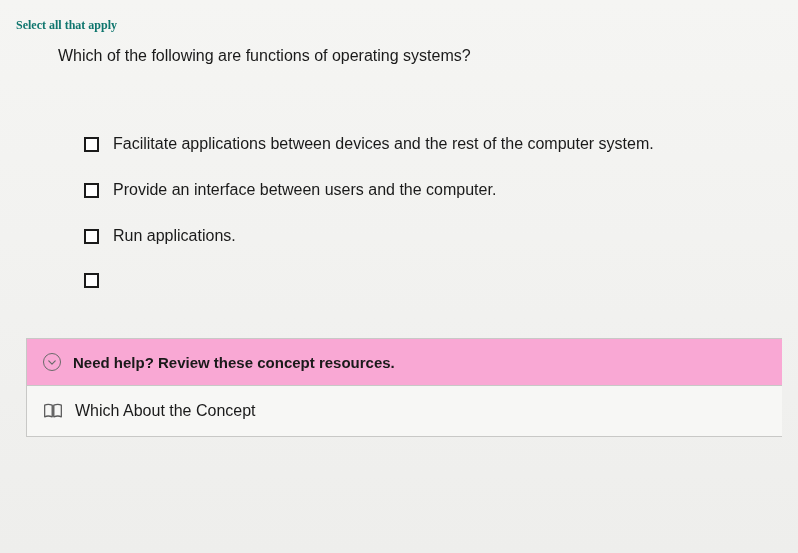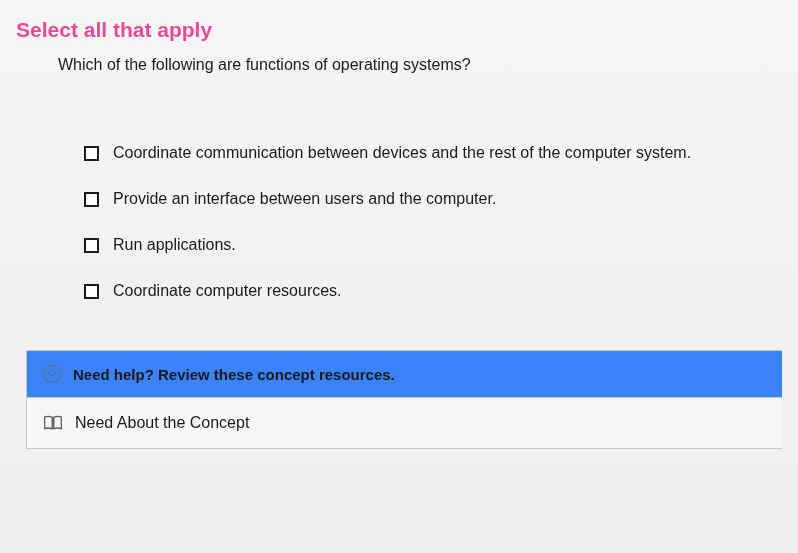--- a/index.html
+++ b/index.html
@@ -10,23 +10,24 @@
     body {
       font-family: Arial, Helvetica, sans-serif;
       background: linear-gradient(to bottom, #f5f5f3 0%, #eeeeec 100%);
       width: 798px;
       height: 553px;
       padding: 18px 16px;
       color: #1a1a1a;
     }
     .instruction {
       font-weight: bold;
-      font-size: 21px;
-      color: #ec4899;
+      font-size: 12px;
+      color: #0f766e;
       margin-bottom: 14px;
+      font-family: Liberation Serif, serif;
     }
     .question {
       font-size: 16px;
       color: #1a1a1a;
       margin-bottom: 70px;
       margin-left: 42px;
     }
     .options {
       padding-left: 68px;
     }
@@ -52,21 +53,21 @@
       margin-top: 50px;
       margin-left: 10px;
       margin-right: 0;
     }
     .help-header {
       border: 1px solid #c8c8c6;
       border-right: none;
       padding: 14px 16px;
       display: flex;
       align-items: center;
-      background: #3b82f6;
+      background: #f9a8d4;
       cursor: pointer;
       text-align: right;
     }
     .help-icon-circle {
       width: 18px;
       height: 18px;
       border: 1.5px solid #6a6a6a;
       border-radius: 50%;
       display: flex;
       align-items: center;
@@ -106,46 +107,45 @@
   </style>
 </head>
 <body>
 
 <div class="instruction">Select all that apply</div>
 <div class="question">Which of the following are functions of operating systems?</div>
 
 <div class="options">
   <div class="option-row">
     <div class="checkbox"></div>
-    <div class="option-label">Coordinate communication between devices and the rest of the computer system.</div>
+    <div class="option-label">Facilitate applications between devices and the rest of the computer system.</div>
   </div>
   <div class="option-row">
     <div class="checkbox"></div>
     <div class="option-label">Provide an interface between users and the computer.</div>
   </div>
   <div class="option-row">
     <div class="checkbox"></div>
     <div class="option-label">Run applications.</div>
   </div>
   <div class="option-row">
     <div class="checkbox"></div>
-    <div class="option-label">Coordinate computer resources.</div>
   </div>
 </div>
 
 <div class="help-section">
   <div class="help-header">
     <div class="help-icon-circle">
       <svg class="chevron-down" viewBox="0 0 10 6">
         <path d="M1 1 L5 5 L9 1" stroke="#6a6a6a" stroke-width="1.5" fill="none" stroke-linecap="round" stroke-linejoin="round"></path>
       </svg>
     </div>
     <div class="help-text">Need help? Review these concept resources.</div>
   </div>
   <div class="read-row">
     <svg class="book-icon" viewBox="0 0 24 18">
       <path d="M2 2 C2 2 6 0 11 2 L11 16 C6 14 2 16 2 16 Z" fill="none" stroke="#5a5a5a" stroke-width="1.5" stroke-linejoin="round"></path>
       <path d="M22 2 C22 2 18 0 13 2 L13 16 C18 14 22 16 22 16 Z" fill="none" stroke="#5a5a5a" stroke-width="1.5" stroke-linejoin="round"></path>
       <line x1="12" y1="2" x2="12" y2="16" stroke="#5a5a5a" stroke-width="1.5"></line>
     </svg>
-    <div class="read-text">Need About the Concept</div>
+    <div class="read-text">Which About the Concept</div>
   </div>
 </div>
 
 </body></html>

